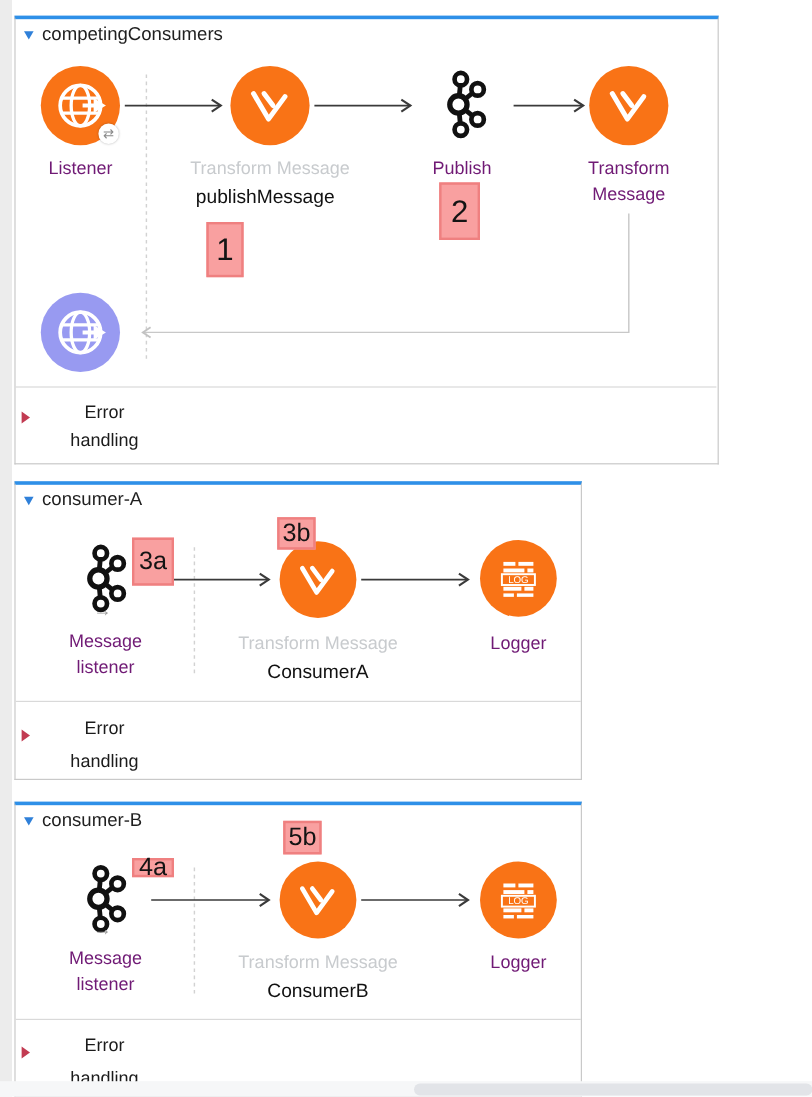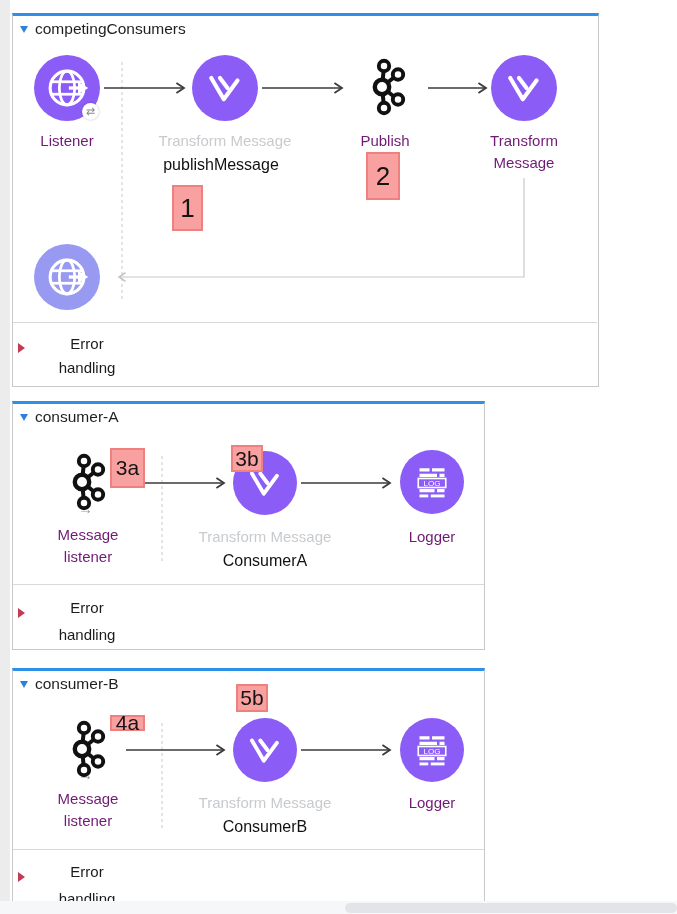--- a/index.html
+++ b/index.html
@@ -2,21 +2,21 @@
 <html><head>
 <meta charset="utf-8">
 <style>
   html,body{margin:0;padding:0;background:#fff;}
   body{font-family:"Liberation Sans", sans-serif;}
   .canvas{position:relative;width:677px;height:914px;background:#ffffff;overflow:hidden;}
   .left-strip{position:absolute;left:0;top:0;width:10px;height:914px;background:#ececec;}
   .flow{position:absolute;background:#fff;border:1px solid #c9c9c9;border-top:3px solid #2e90e8;box-sizing:border-box;}
   .flow-title{position:absolute;display:flex;align-items:center;gap:7px;font-size:15.5px;color:#1f1f1f;}
   .expander{width:0;height:0;border-left:4.5px solid transparent;border-right:4.5px solid transparent;border-top:7px solid #2f80d9;}
-  .circle{position:absolute;border-radius:50%;background:#8b5cf6;display:flex;align-items:center;justify-content:center;}
+  .circle{position:absolute;border-radius:50%;background:#f97316;display:flex;align-items:center;justify-content:center;}
   .circle.faded{background:#989af1;}
   .nodelabel{position:absolute;text-align:center;font-size:15px;color:#701a75;line-height:22px;}
   .nodelabel.gray{color:#c8cbce;white-space:nowrap;}
   .nodename{position:absolute;text-align:center;font-size:16px;color:#111;}
   .badge{position:absolute;background:#f9a0a0;border:2px solid #ef8080;color:#141414;display:flex;align-items:center;justify-content:center;box-sizing:border-box;z-index:6;}
   .badge.big{font-size:26px;}
   .badge.small{font-size:21px;}
   .subbadge{position:absolute;width:17px;height:17px;border-radius:50%;background:#fff;box-shadow:0 0 2px rgba(0,0,0,.3);display:flex;align-items:center;justify-content:center;font-size:11px;color:#8a8a8a;z-index:5;}
   .srcarrow{position:absolute;font-size:15px;color:#9a9a9a;}
   .sep{position:absolute;height:0;border-top:1px solid #d9d9d9;}
@@ -160,21 +160,21 @@
   <div class="srcarrow" style="left:78px;top:500px;">→</div>
   <div class="nodelabel" style="left:38px;top:524px;width:100px;">Message listener</div>
   <div class="badge small" style="left:110px;top:448px;width:35px;height:40px;">3a</div>
 
   <div class="circle" style="left:233px;top:451px;width:64px;height:64px;">
     <svg width="38" height="38" viewBox="-16 -16 32 32">
       <path d="M-11,-8 L-1,9 L10,-6" fill="none" stroke="#fff" stroke-width="3.3" stroke-linecap="round" stroke-linejoin="round"></path>
       <path d="M-4,-8 L2,0" fill="none" stroke="#fff" stroke-width="3.3" stroke-linecap="round"></path>
     </svg>
   </div>
-  <div class="badge small" style="left:231px;top:445px;width:32px;height:27px;">3b</div>
+  <div class="badge small" style="left:231px;top:431px;width:32px;height:27px;">3b</div>
   <div class="nodelabel gray" style="left:185px;top:526px;width:160px;">Transform Message</div>
   <div class="nodename" style="left:195px;top:552px;width:140px;">ConsumerA</div>
 
   <div class="circle" style="left:400px;top:450px;width:64px;height:64px;">
     <svg width="40" height="40" viewBox="-16 -16 32 32">
       <g fill="#fff">
         <rect x="-10" y="-11" width="8" height="2.6"></rect>
           <rect x="0" y="-11" width="10" height="2.6"></rect>
         <rect x="-10" y="-6.6" width="14" height="2.6"></rect>
           <rect x="6" y="-6.6" width="4" height="2.6"></rect>

